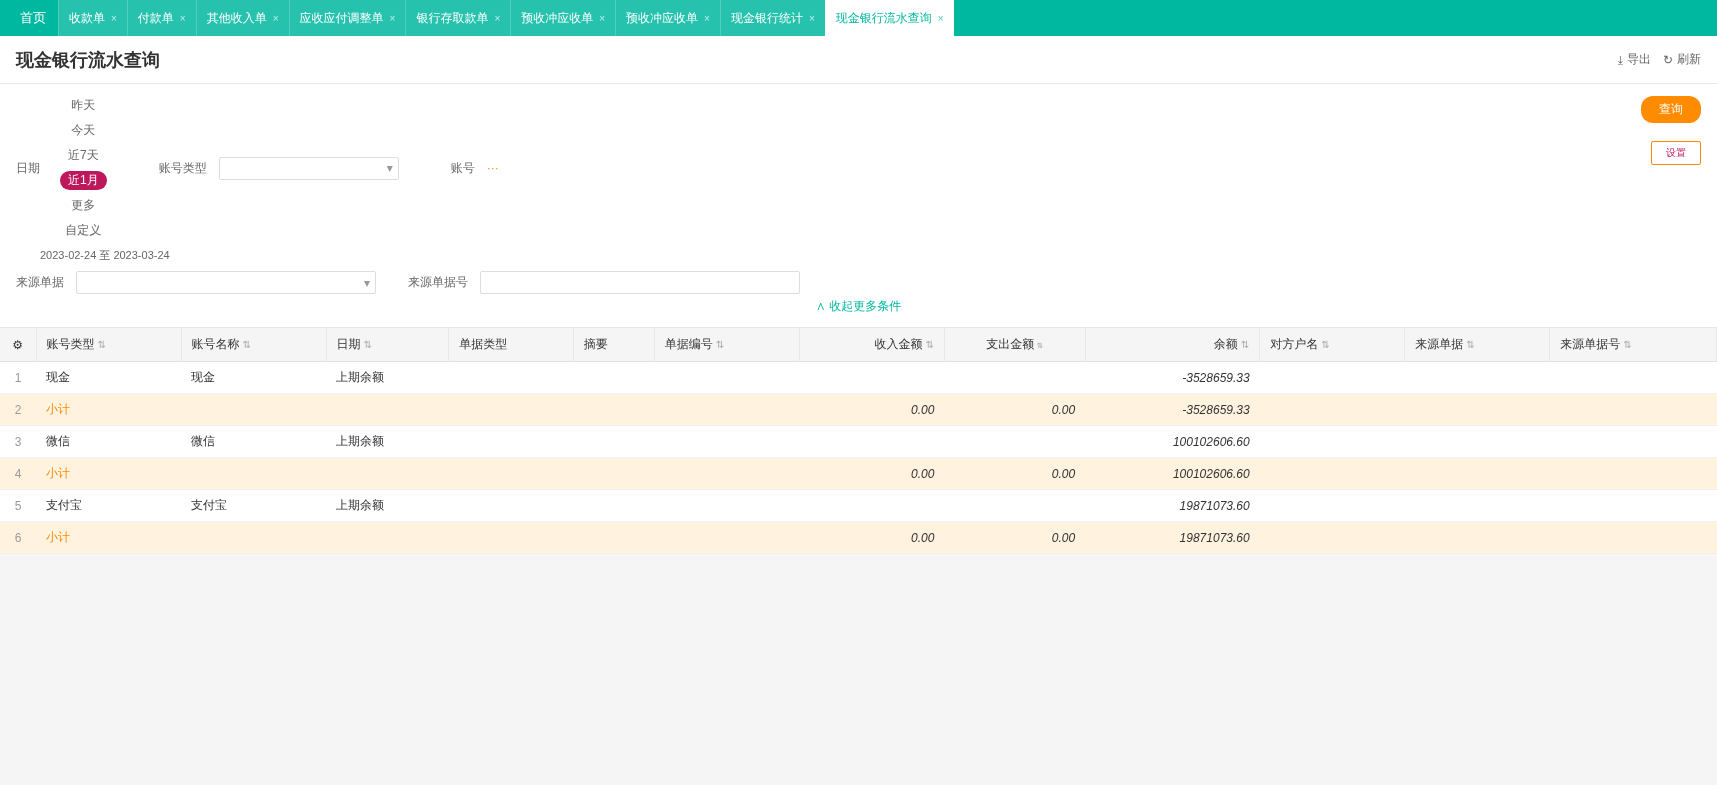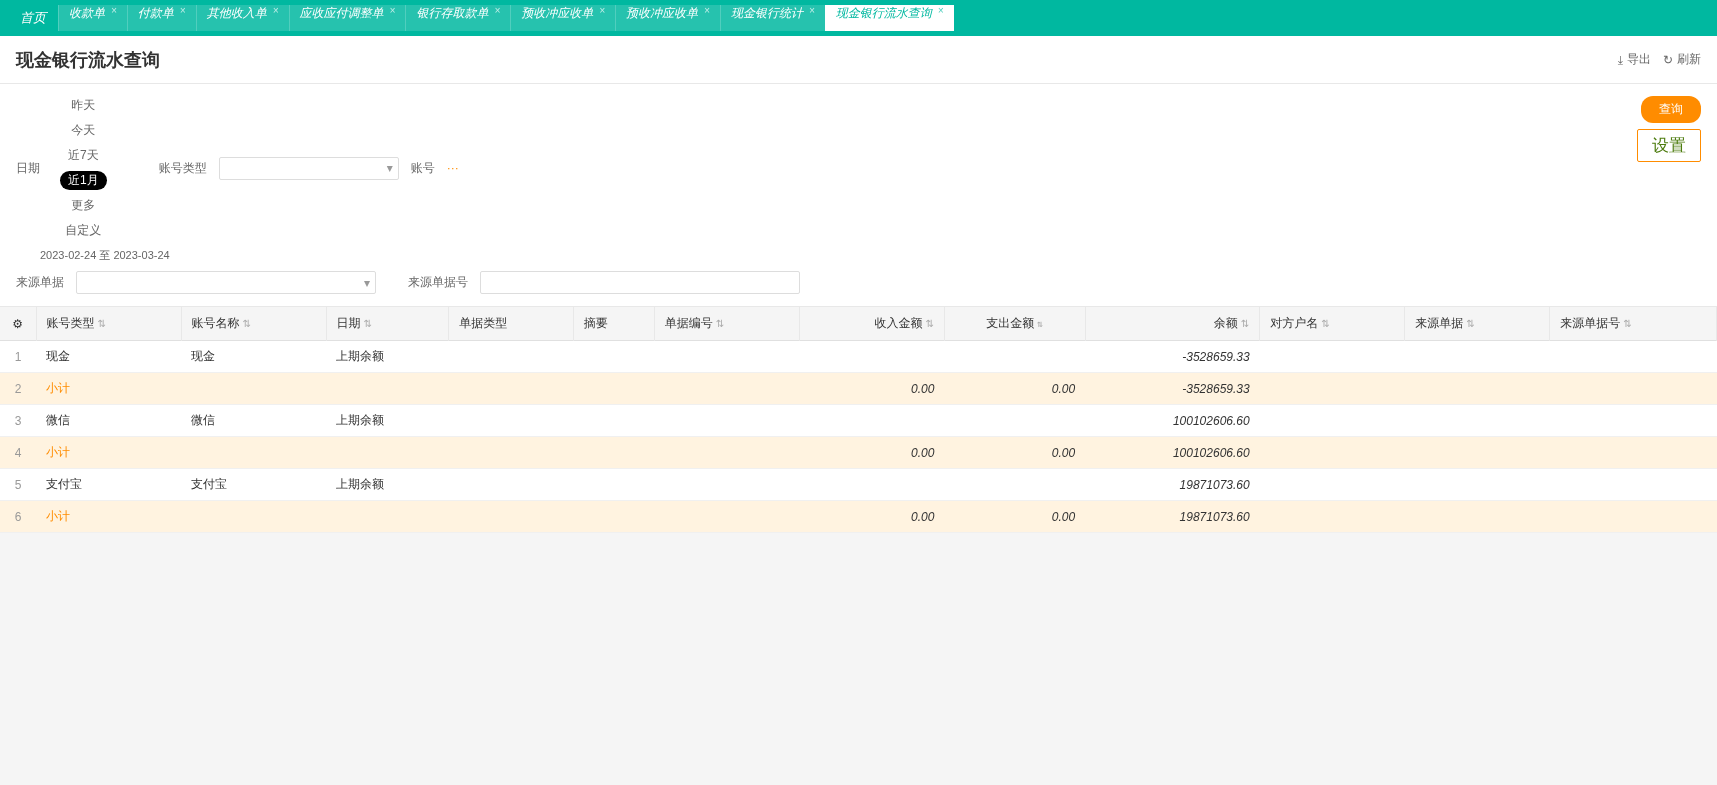--- a/index.html
+++ b/index.html
@@ -6,38 +6,38 @@
     body { font-family: 'Microsoft YaHei', Arial, sans-serif; font-size: 12px; background: #f5f5f5; color: #333; }
 
     
     .top-nav {
       background: #00b8a0;
       display: flex;
       align-items: center;
       height: 36px;
       padding: 0 8px;
       gap: 0;
-      font-style: italic;
     }
     .nav-home {
       color: #fff;
       padding: 0 12px;
       height: 36px;
       display: flex;
       align-items: center;
       font-size: 13px;
       cursor: pointer;
       white-space: nowrap;
     }
     .nav-tab {
       background: rgba(255,255,255,0.15);
       color: #fff;
       padding: 0 10px;
-      height: 26px;
-      display: flex;
+      height: 36px;
+      display: flex;
+      align-items: center;
       cursor: pointer;
       white-space: nowrap;
       font-size: 12px;
       gap: 4px;
       border-left: 1px solid rgba(255,255,255,0.2);
     }
     .nav-tab.active {
       background: #fff;
       color: #00b8a0;
     }
@@ -92,21 +92,21 @@
       align-items: center;
       gap: 6px;
       flex-direction: column;
     }
     .date-option {
       cursor: pointer;
       color: #666;
       padding: 1px 4px;
     }
     .date-option.active {
-      background: #000000;
+      background: #be185d;
       color: #fff;
       border-radius: 10px;
       padding: 1px 8px;
     }
     .date-range {
       color: #666;
       font-size: 11px;
     }
     .filter-select {
       border: 1px solid #ddd;
@@ -148,26 +148,27 @@
       background: #ff8c00;
       color: #fff;
       border: none;
       padding: 5px 18px;
       border-radius: 12px;
       cursor: pointer;
       font-size: 12px;
     }
     .settings-btn {
       background: #fff;
-      color: #4d7c0f;
+      color: #be185d;
       border: 1px solid #ff8c00;
       padding: 4px 14px;
       border-radius: 2px;
       cursor: pointer;
-      font-size: 17px;
+      font-size: 10px;
+      margin-top: 12px;
     }
     .account-label {
       color: #666;
       white-space: nowrap;
     }
     .ellipsis-btn {
       color: #ff8c00;
       cursor: pointer;
     }
 
@@ -328,21 +329,21 @@
         </div>
 
         <span style="margin-left:40px;" class="filter-label">账号类型</span>
         <div class="select-wrapper">
           <select class="filter-select">
             <option value=""></option>
           </select>
           <span class="chevron">▾</span>
         </div>
 
-        <span style="" class="account-label">账号</span>
+        <span style="margin-left:40px;" class="account-label">账号</span>
         <span class="ellipsis-btn">···</span>
       </div>
 
       <div style="margin-left:24px; margin-bottom:8px;">
         <span class="date-range">2023-02-24 至 2023-03-24</span>
       </div>
 
       <div class="filter-main-row">
         <span class="filter-label">来源单据</span>
         <div class="select-wrapper">
@@ -356,20 +357,21 @@
         <input class="filter-input" type="text" style="min-width: 320px;">
       </div>
     </div>
 
     <div class="filter-right">
       <button class="query-btn">查询</button>
       <button class="settings-btn">设置</button>
     </div>
   </div>
 
+  <div class="collapse-bar">∧ 收起更多条件</div>
 </div>
 
 <div class="table-container">
   <table>
     <thead>
       <tr>
         <th style="width:36px; text-align:center;">
           <span>⚙</span>
         </th>
         <th>

